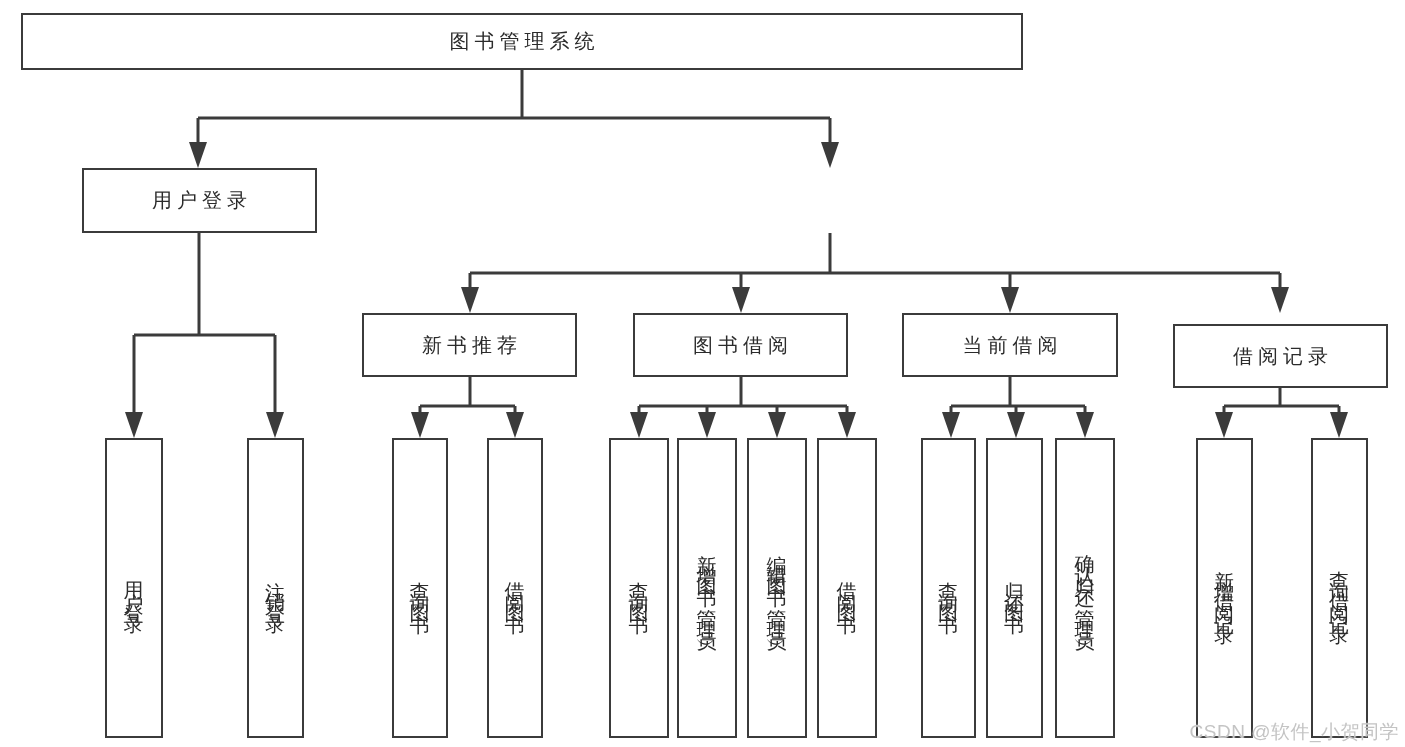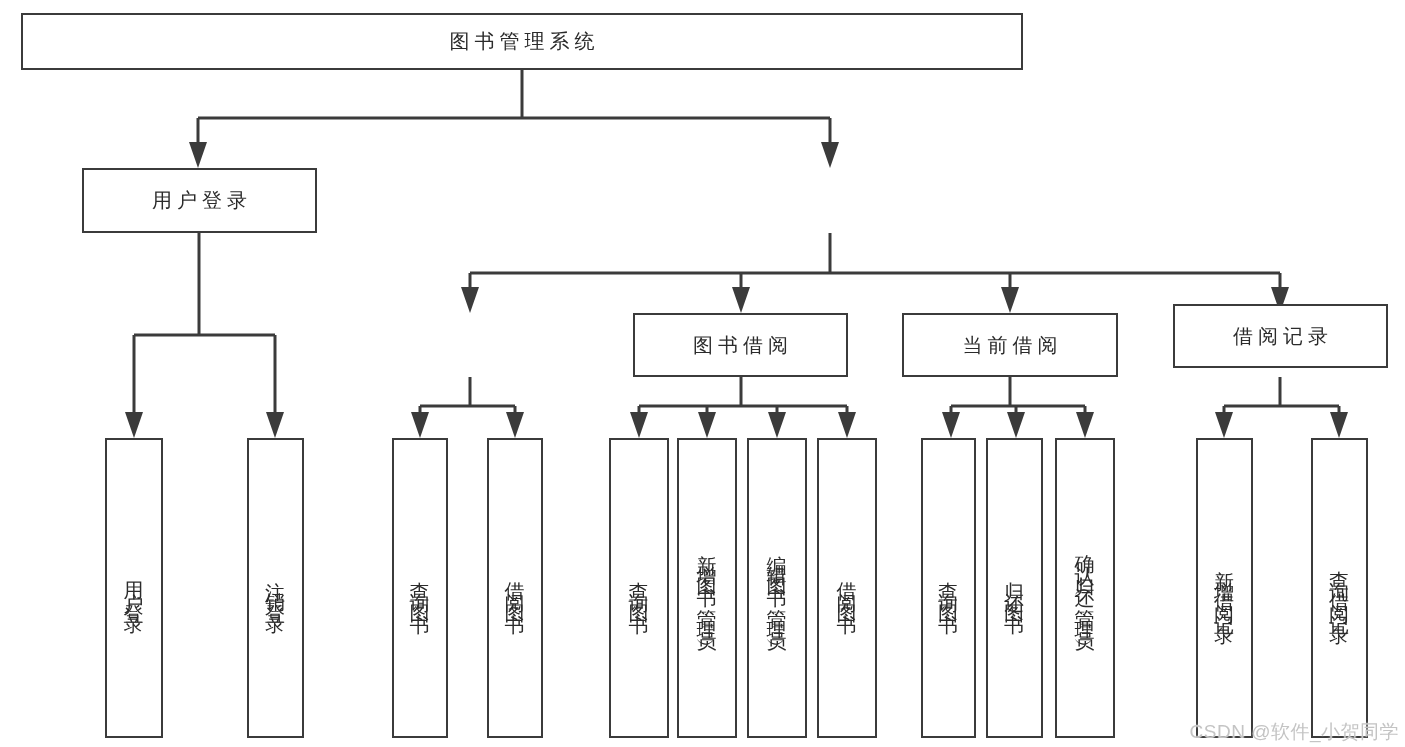--- a/index.html
+++ b/index.html
@@ -86,27 +86,30 @@
     </svg>
 
   <div class="node h" style="left:21px;top:13px;width:1002px;height:57px">
     <span class="label">图书管理系统</span>
   </div>
 
   <div class="node h" style="left:82px;top:168px;width:235px;height:65px">
     <span class="label">用户登录</span>
   </div>
 
+  <div class="node h" style="left:362px;top:313px;width:215px;height:64px">
+    <span class="label">新书推荐</span>
+  </div>
   <div class="node h" style="left:633px;top:313px;width:215px;height:64px">
     <span class="label">图书借阅</span>
   </div>
   <div class="node h" style="left:902px;top:313px;width:216px;height:64px">
     <span class="label">当前借阅</span>
   </div>
-  <div class="node h" style="left:1173px;top:304px;width:215px;height:64px">
+  <div class="node h" style="left:1173px;top:324px;width:215px;height:64px">
     <span class="label">借阅记录</span>
   </div>
 
   <div class="node v" style="left:105px;top:438px;width:58px;height:300px">
     <span class="label">用户登录</span>
   </div>
   <div class="node v" style="left:247px;top:438px;width:57px;height:300px">
     <span class="label">注销登录</span>
   </div>
 

